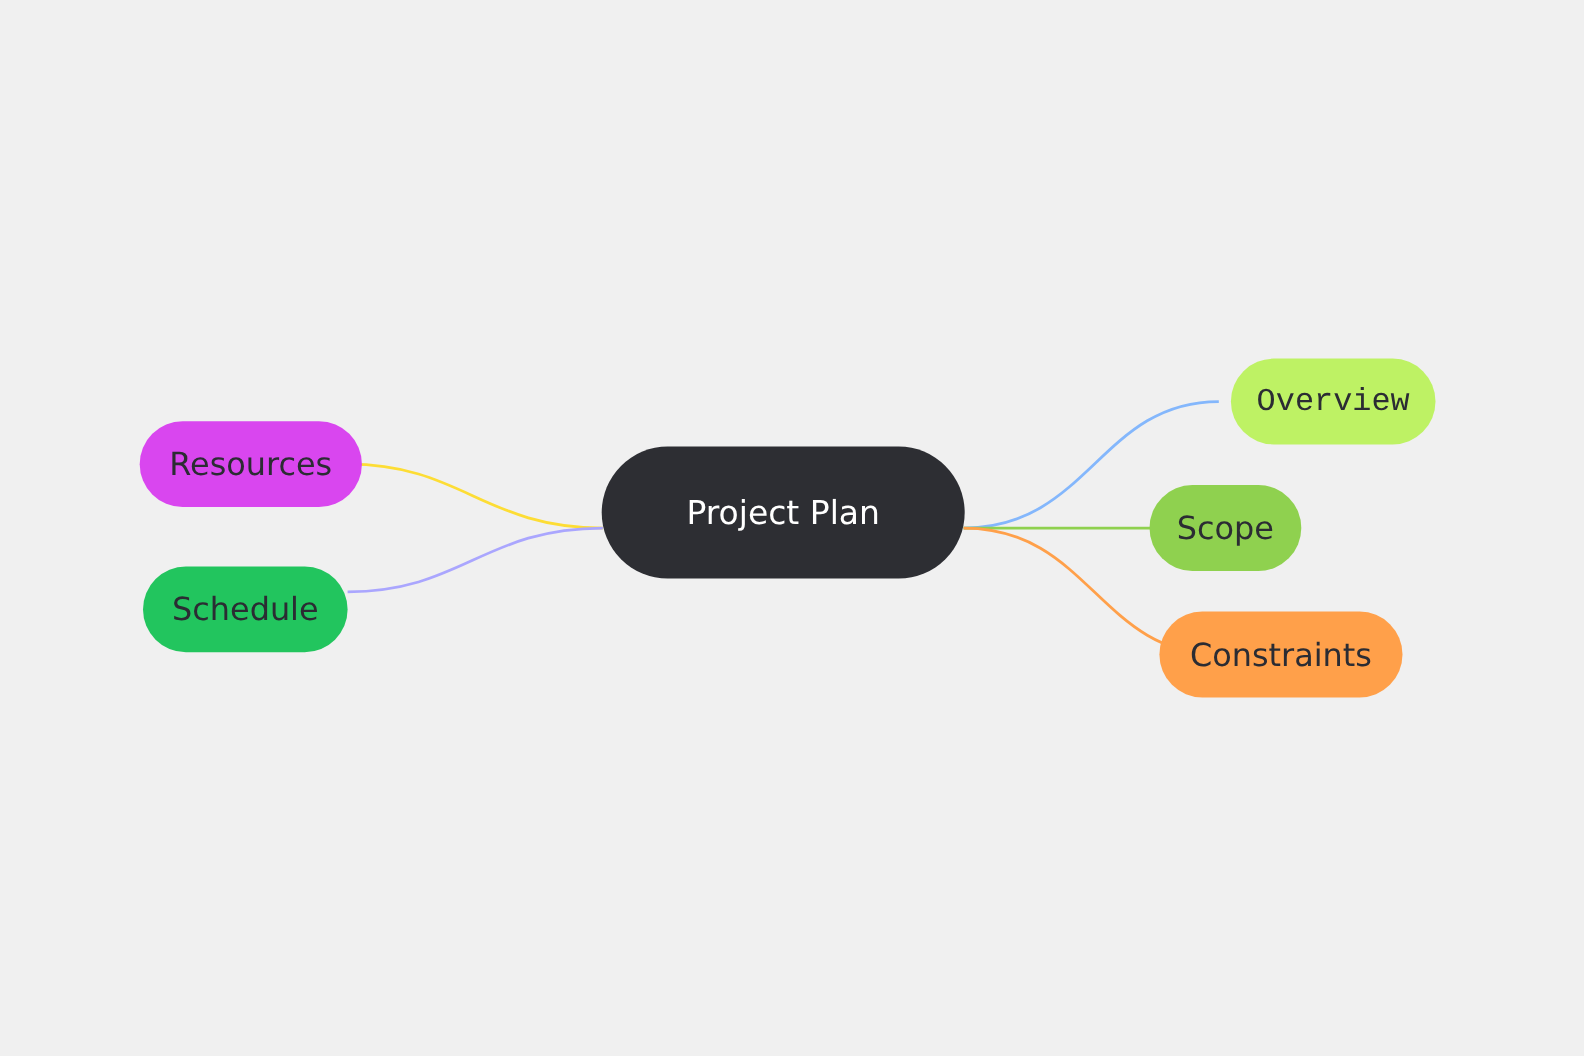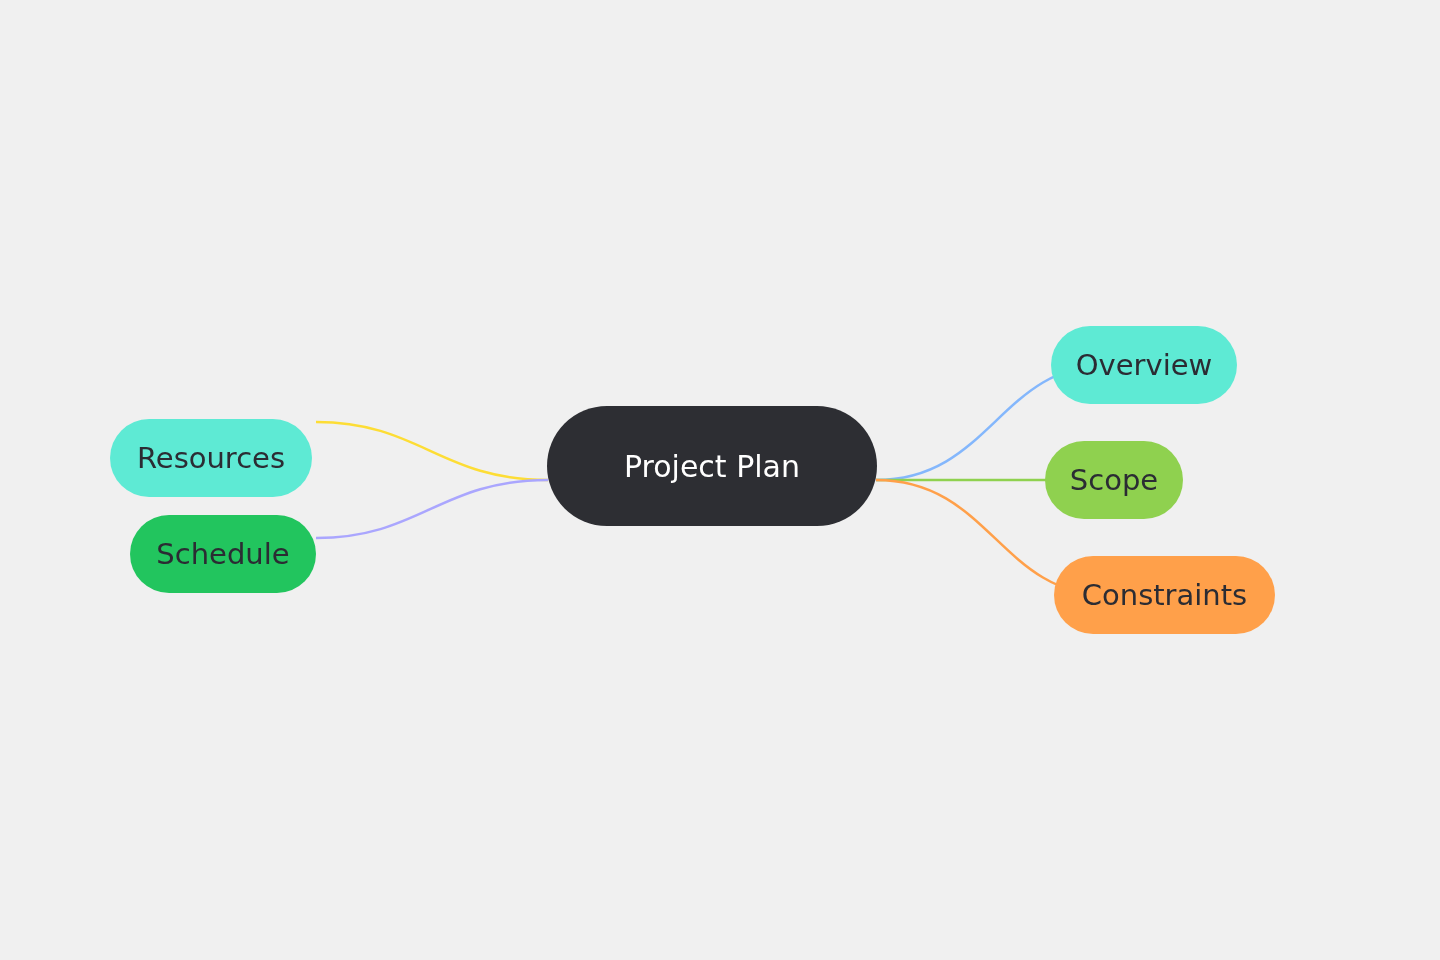--- a/index.html
+++ b/index.html
@@ -11,23 +11,23 @@
     .node {
       position: absolute; display: flex; align-items: center; justify-content: center;
       box-sizing: border-box; color: #2b2c33; font-size: 29px; white-space: nowrap;
       cursor: pointer;
     }
     .node.root {
       left: 547px; top: 406px; width: 330px; height: 120px; border-radius: 74px;
       background: #2d2e33; color: #ffffff; font-size: 30px;
     }
     .node.leaf { height: 78px; border-radius: 39px; }
-    #n-resources { left: 110px; top: 383px; width: 202px; background: #5eead4; margin-top: 36px; }
+    #n-resources { left: 127px; top: 383px; width: 202px; background: #d946ef; }
     #n-schedule  { left: 130px; top: 515px; width: 186px; background: #22c55e; }
-    #n-overview  { left: 1051px; top: 326px; width: 186px; background: #5eead4; }
+    #n-overview  { left: 1119px; top: 326px; width: 186px; background: #bef264; font-family: Liberation Mono, monospace; }
     #n-scope     { left: 1045px; top: 441px; width: 138px; background: #8fd14f; }
     #n-constraints { left: 1054px; top: 556px; width: 221px; background: #ffa04a; }
   </style>
 </head>
 <body>
 
 <svg class="edges" viewBox="0 0 1440 960">
   <path d="M548,480 C440,480 420,422 316,422" stroke="#fddd35" stroke-width="2.5" fill="none"></path>
   <path d="M548,480 C440,480 420,538 316,538" stroke="#aaa6fe" stroke-width="2.5" fill="none"></path>
   <path d="M876,480 C990,480 1000,365 1108,365" stroke="#84b7fc" stroke-width="2.5" fill="none"></path>

